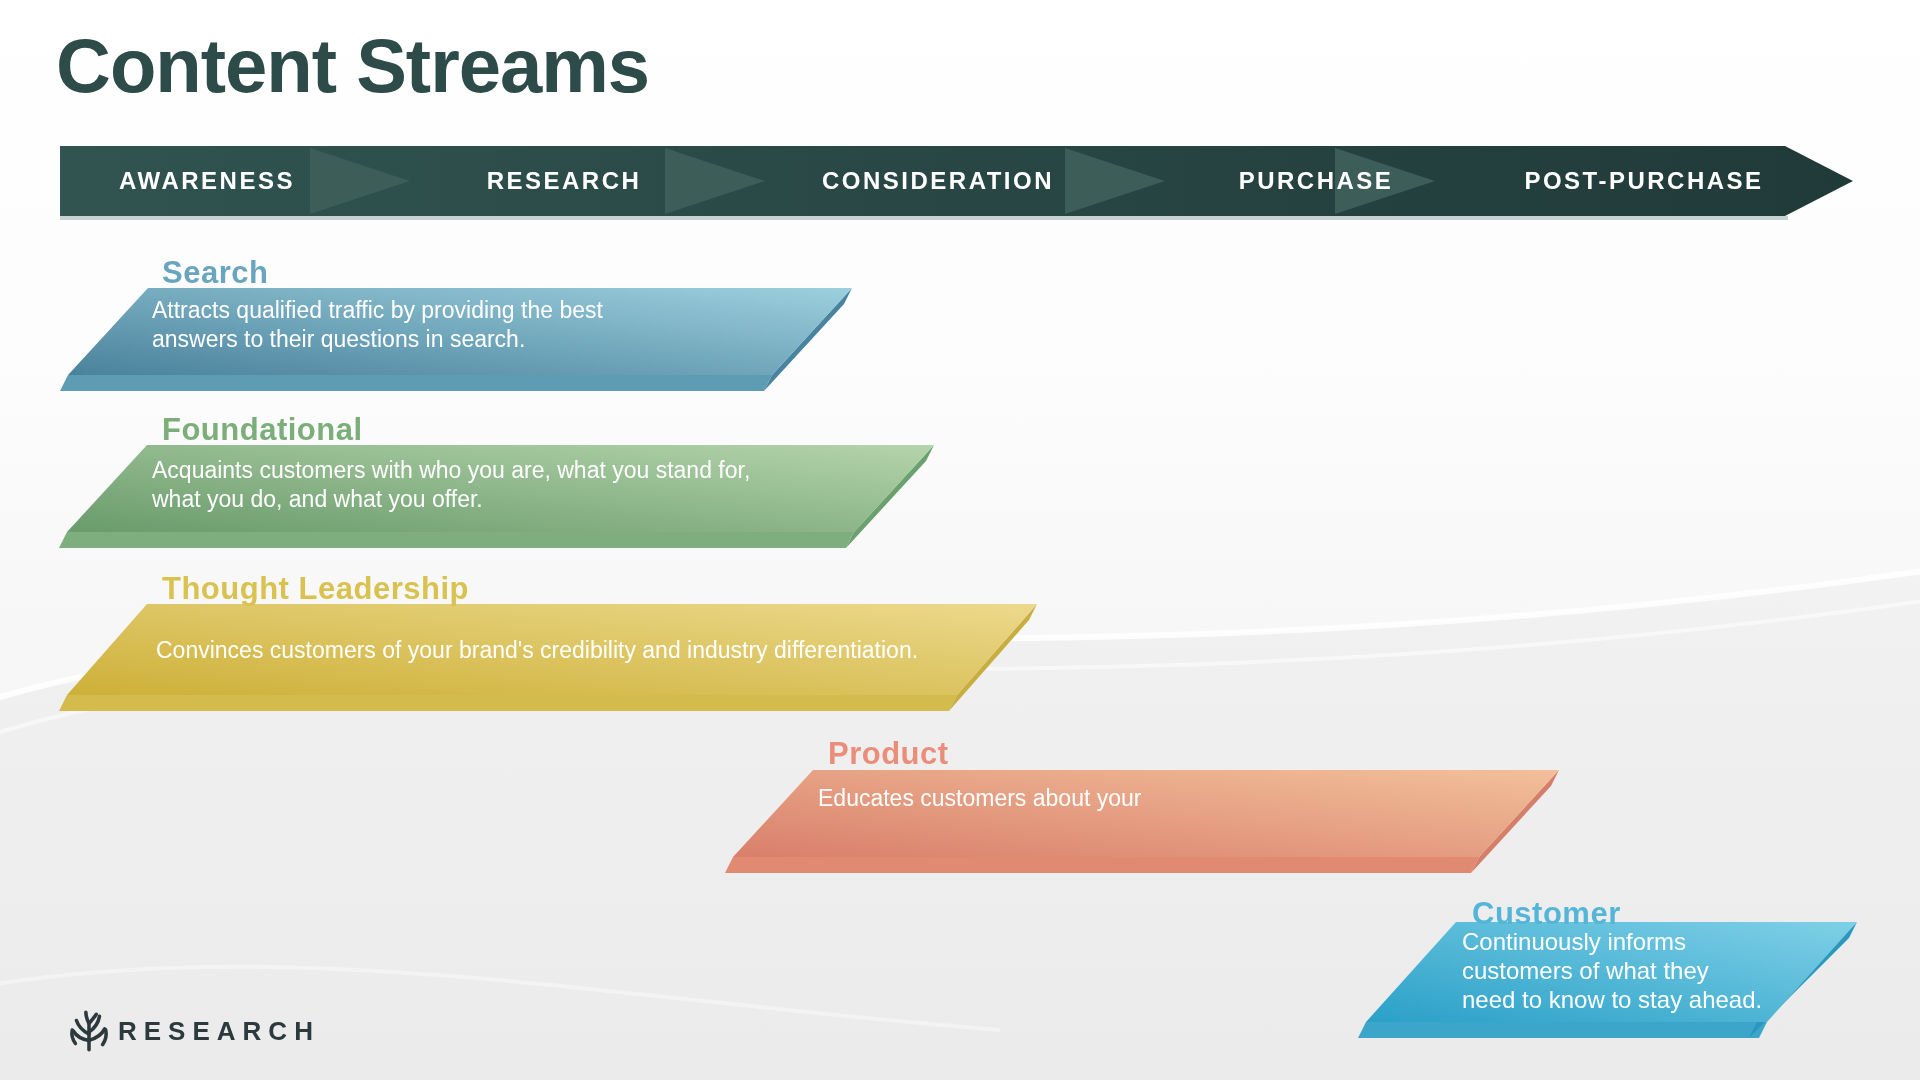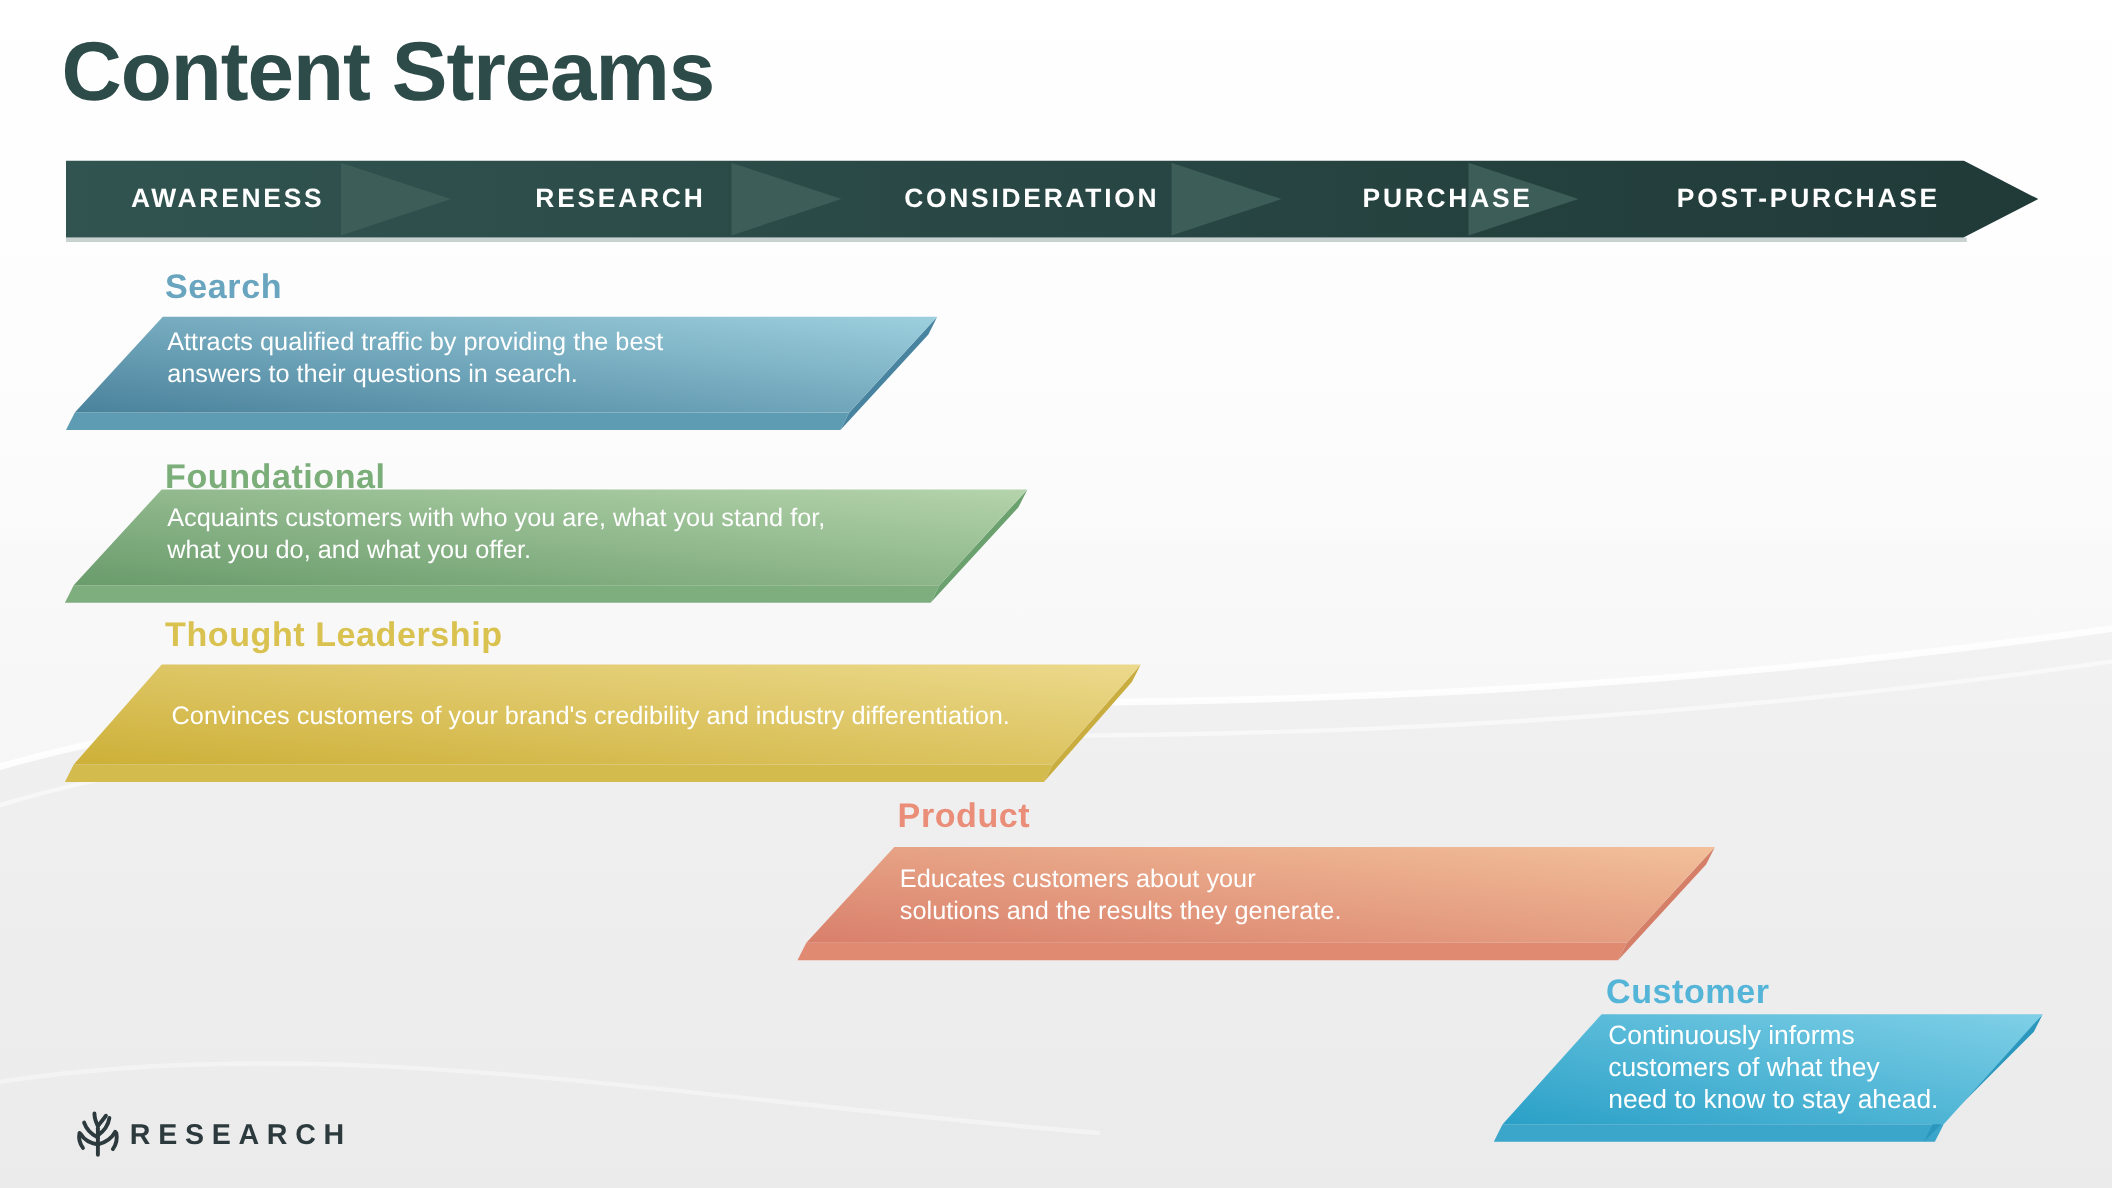--- a/index.html
+++ b/index.html
@@ -18,25 +18,25 @@
   }
 
   .funnel{position:absolute;left:60px;top:146px;width:1800px;height:92px;z-index:3;}
   .funnel svg{position:absolute;left:0;top:0;width:1800px;height:74px;}
   .stage{
     position:absolute;top:21px;transform:translateX(-50%);
     color:#ffffff;font-size:24px;font-weight:bold;letter-spacing:2.5px;white-space:nowrap;
   }
 
   .stream-h{
-    position:absolute;z-index:3;margin:0;
+    position:absolute;z-index:3;margin:12px;
     font-size:31px;font-weight:bold;letter-spacing:0.5px;white-space:nowrap;
   }
   .h-search{left:150px;top:243px;color:#69a5bf;}
-  .h-foundational{left:150px;top:416px;color:#7bae79;}
+  .h-foundational{left:150px;top:400px;color:#7bae79;}
   .h-thought{left:150px;top:559px;color:#d9c250;}
   .h-product{left:816px;top:724px;color:#ea8e79;}
   .h-customer{left:1460px;top:884px;color:#55b5d8;}
 
   .desc{
     position:absolute;z-index:3;color:#ffffff;
     font-size:23px;line-height:29px;white-space:nowrap;
   }
   .desc span{display:block;}
   .d-search{left:152px;top:296px;}
@@ -154,21 +154,20 @@
   </div>
   <div class="desc d-thought">
     <span>Convinces customers of your brand's credibility and industry differentiation.</span>
   </div>
   <div class="desc d-foundational">
     <span>Acquaints customers with who you are, what you stand for,</span>
     <span>what you do, and what you offer.</span>
   </div>
   <div class="desc d-product">
     <span>Educates customers about your</span>
-    <span>solutions and the results they generate.</span>
   </div>
   <div class="desc d-customer">
     <span>Continuously informs</span>
     <span>customers of what they</span>
     <span>need to know to stay ahead.</span>
   </div>
 
   <div class="logo">
     <svg width="42" height="46" viewBox="0 0 40 44" aria-hidden="true">
       <g stroke="#2c3a3d" stroke-width="3.4" stroke-linecap="round" fill="none">

